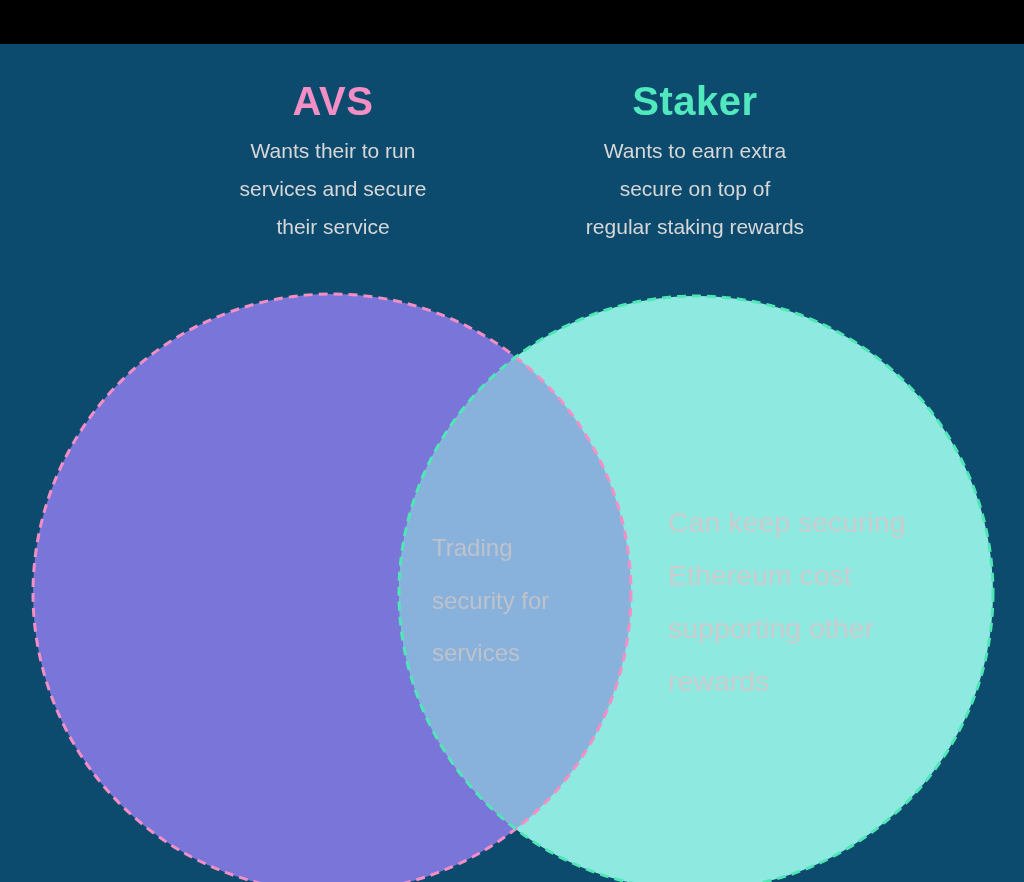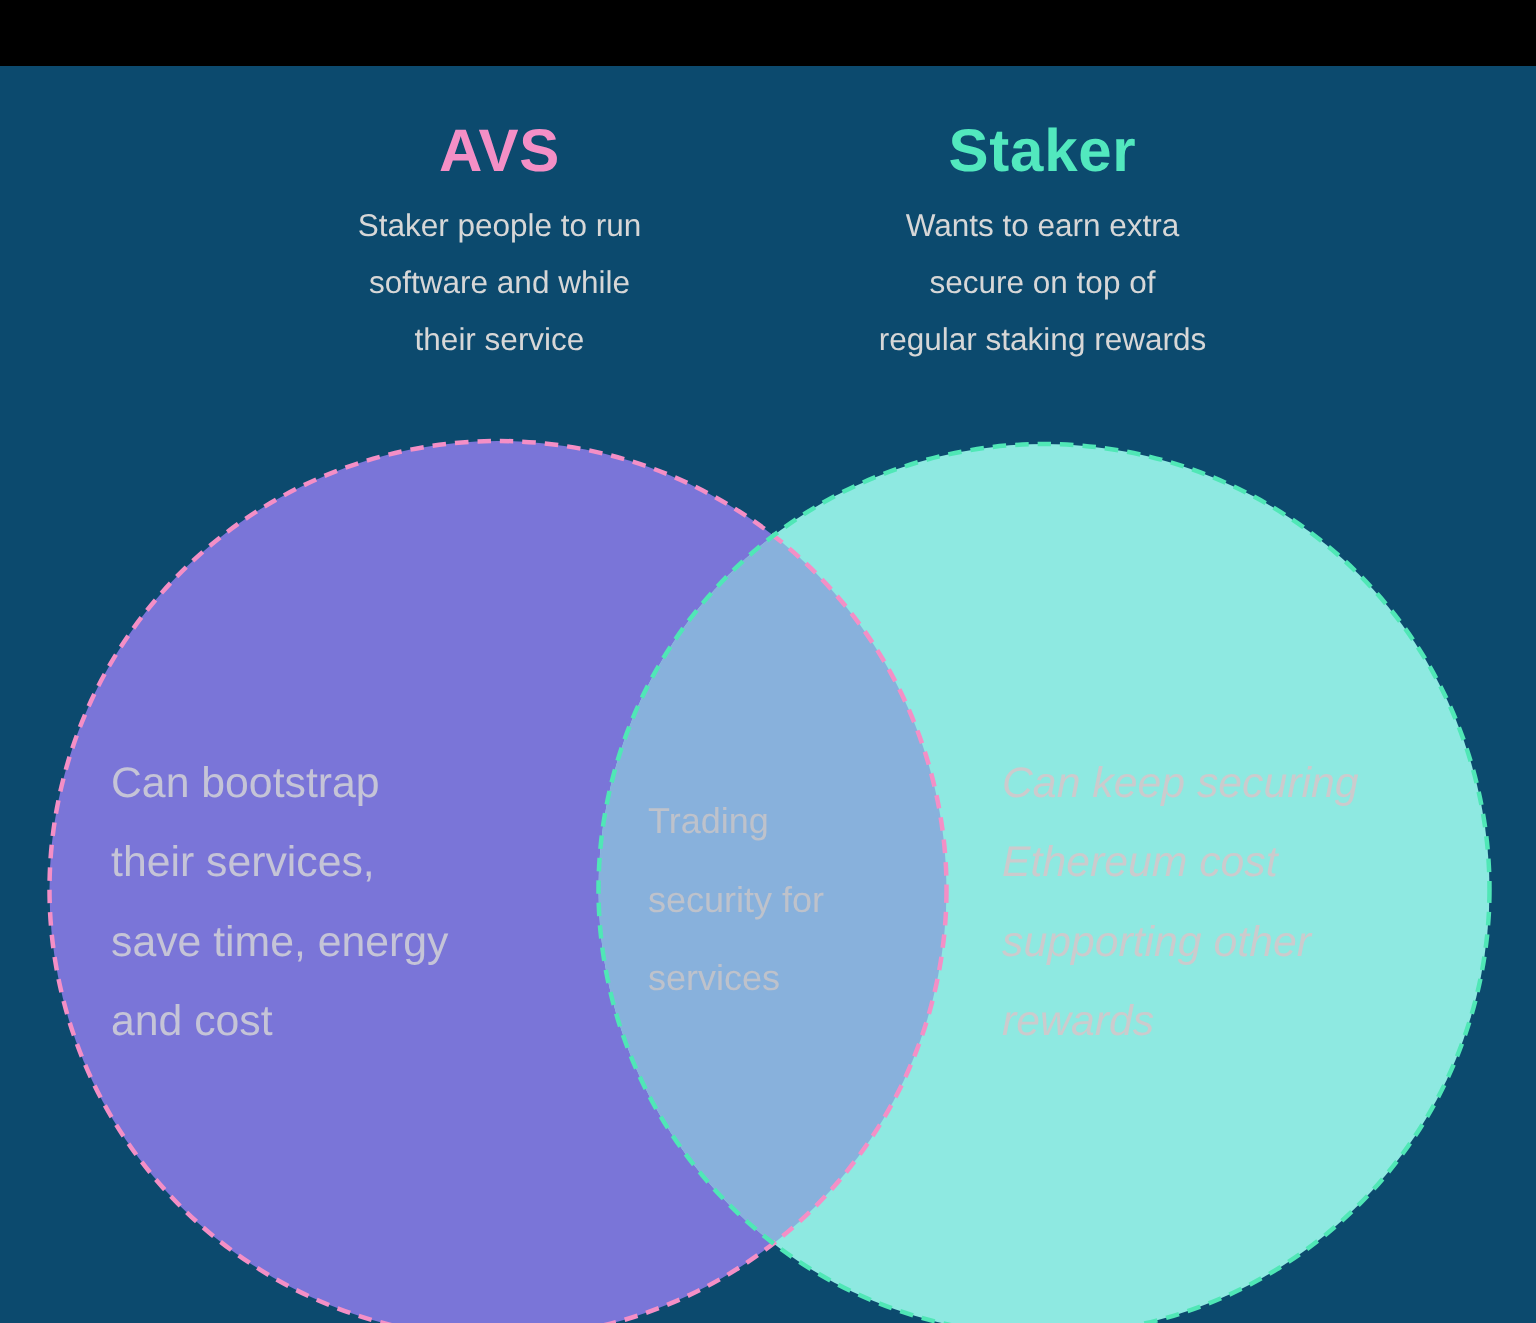--- a/index.html
+++ b/index.html
@@ -84,48 +84,42 @@
       <circle cx="696" cy="549" r="297" fill="#88B1DC"></circle>
     </g>
 
     <circle cx="332" cy="549" r="299" fill="none" stroke-width="3" stroke-dasharray="9 6" stroke="#F48FC6"></circle>
     <circle cx="696" cy="549" r="297" fill="none" stroke-width="3" stroke-dasharray="9 6" stroke="#50E7B6"></circle>
   </svg>
 
   <div class="header-col avs-col">
     <div class="col-title" style="color: rgb(244, 143, 198);">AVS</div>
     <div class="col-subtitle">
-      <div>Staker people to run</div>
-      <div>software and while</div>
+      <div>Wants their to run</div>
+      <div>services and secure</div>
       <div>their service</div>
     </div>
   </div>
 
   <div class="header-col staker-col">
     <div class="col-title" style="color: rgb(82, 232, 190);">Staker</div>
     <div class="col-subtitle">
       <div>Wants to earn extra</div>
       <div>secure on top of</div>
       <div>regular staking rewards</div>
     </div>
   </div>
 
-  <div class="circle-text avs-text" style="color: rgb(197, 196, 215);">
-    <div>Can bootstrap</div>
-    <div>their services,</div>
-    <div>save time, energy</div>
-    <div>and cost</div>
-  </div>
 
   <div class="circle-text intersection-text" style="color: rgb(190, 194, 203);">
     <div>Trading</div>
     <div>security for</div>
     <div>services</div>
   </div>
 
-  <div class="circle-text staker-text" style="color: rgb(204, 203, 205); font-style: italic;">
+  <div class="circle-text staker-text" style="color: rgb(204, 203, 205);">
     <div>Can keep securing</div>
     <div>Ethereum cost</div>
     <div>supporting other</div>
     <div>rewards</div>
   </div>
 
 </div>
 
 </body></html>

